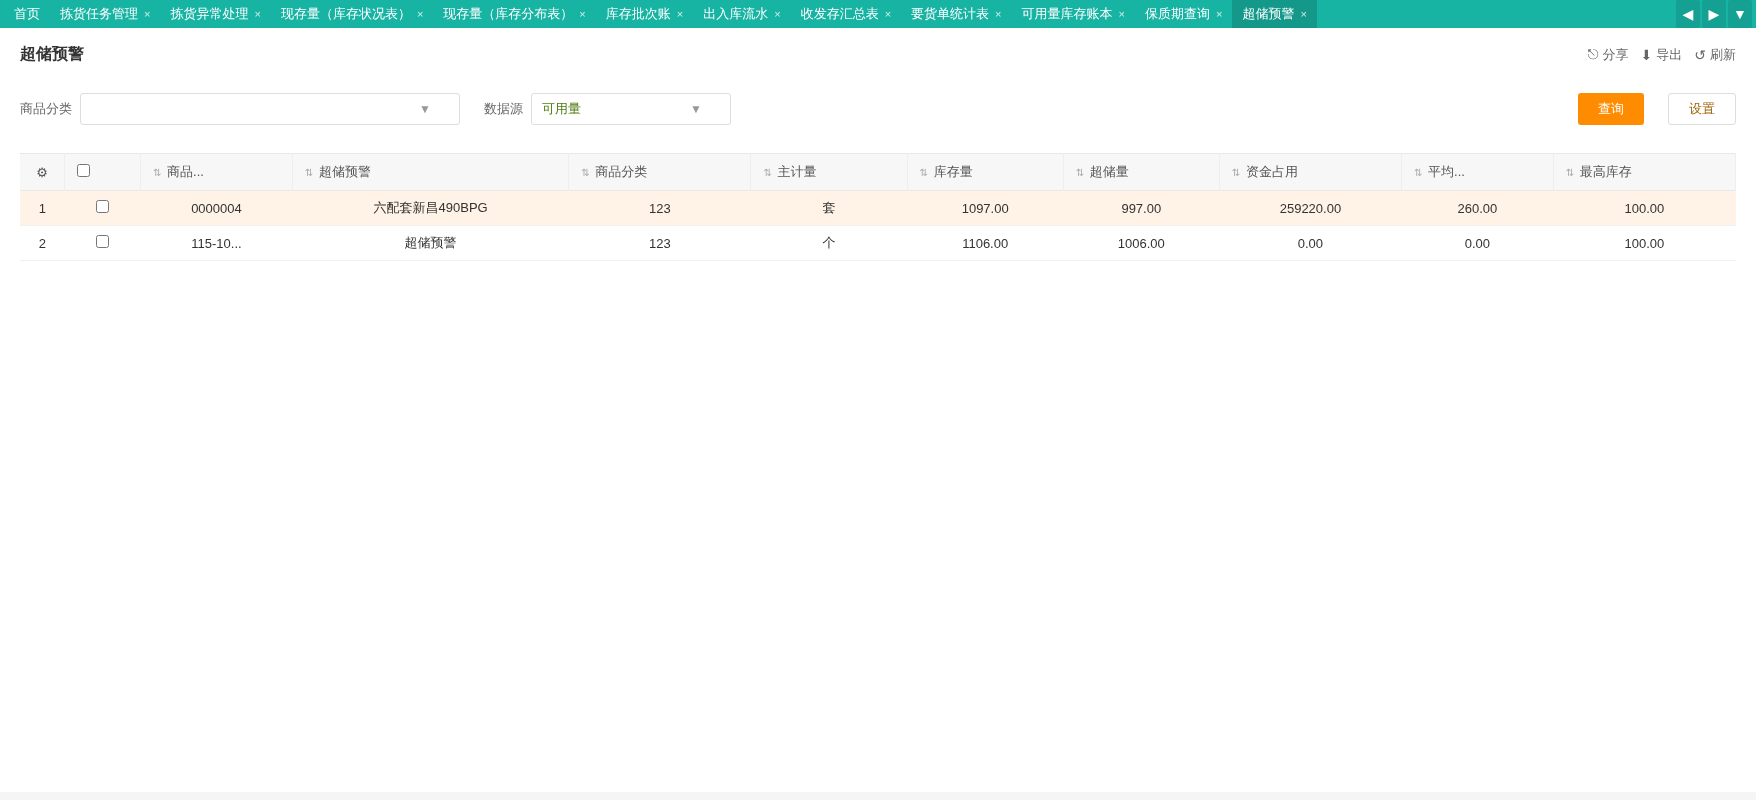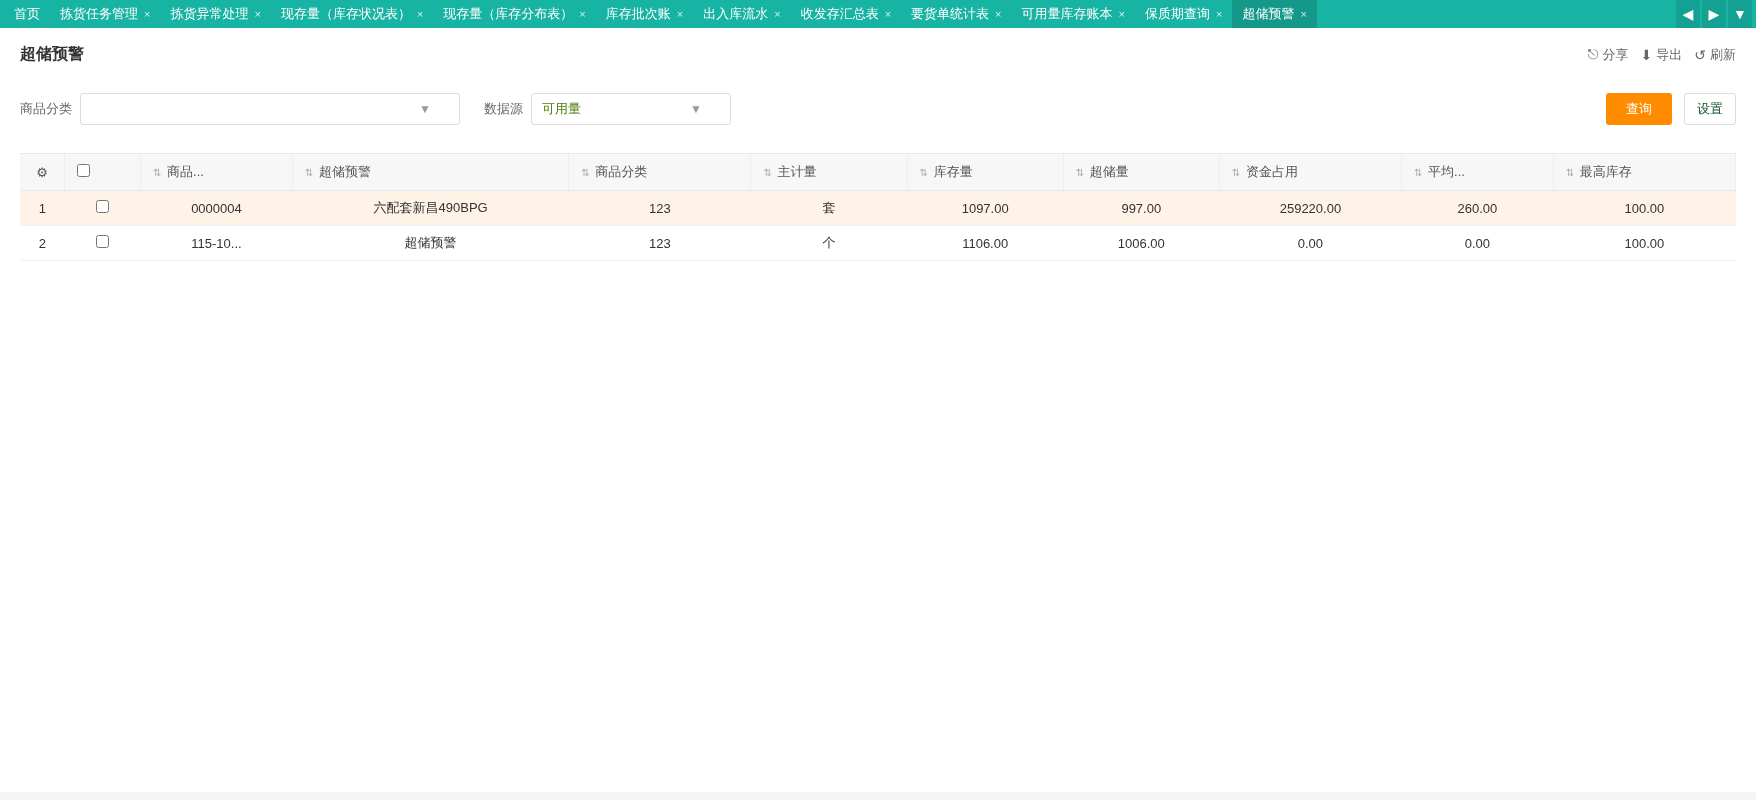--- a/index.html
+++ b/index.html
@@ -121,37 +121,37 @@
       min-width: 200px;
       height: 32px;
     }
     .filter-select-wide { min-width: 380px; }
     .filter-select-value { flex: 1; color: #4d7c0f; }
     .filter-chevron { color: #999; font-size: 12px; }
 
     .filter-right {
       margin-left: auto;
       display: flex;
-      gap: 12px;
+      gap: 24px;
     }
     .btn-query {
       background: #ff8c00;
       color: #fff;
       border: none;
       padding: 6px 20px;
       border-radius: 3px;
       cursor: pointer;
       font-size: 13px;
       height: 32px;
     }
     .btn-settings {
       background: #fff;
-      color: #14532d;
+      color: #a16207;
       border: 1px solid #ddd;
-      padding: 6px 12px;
+      padding: 6px 20px;
       border-radius: 3px;
       cursor: pointer;
       font-size: 13px;
       height: 32px;
     }
 
     
     .data-table {
       width: 100%;
       border-collapse: collapse;

